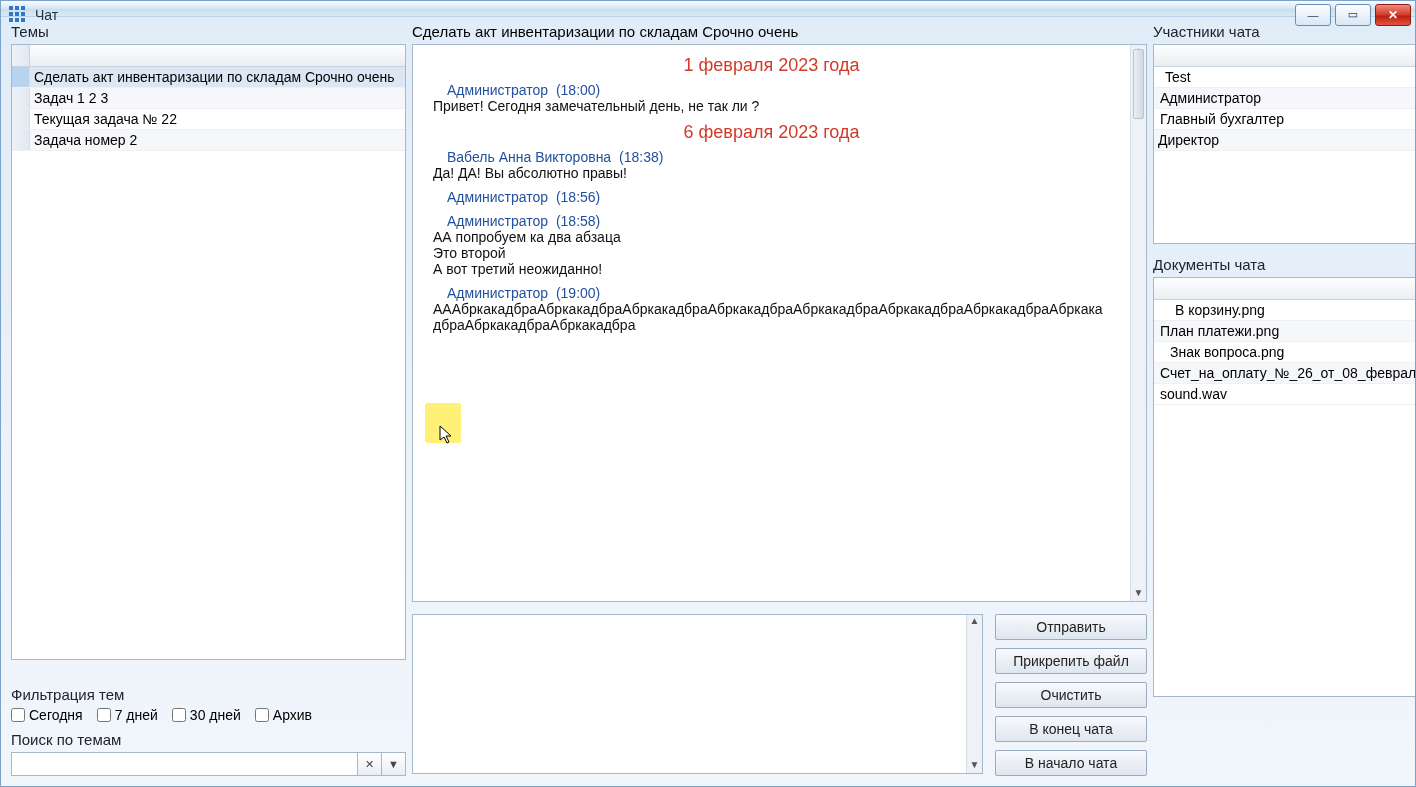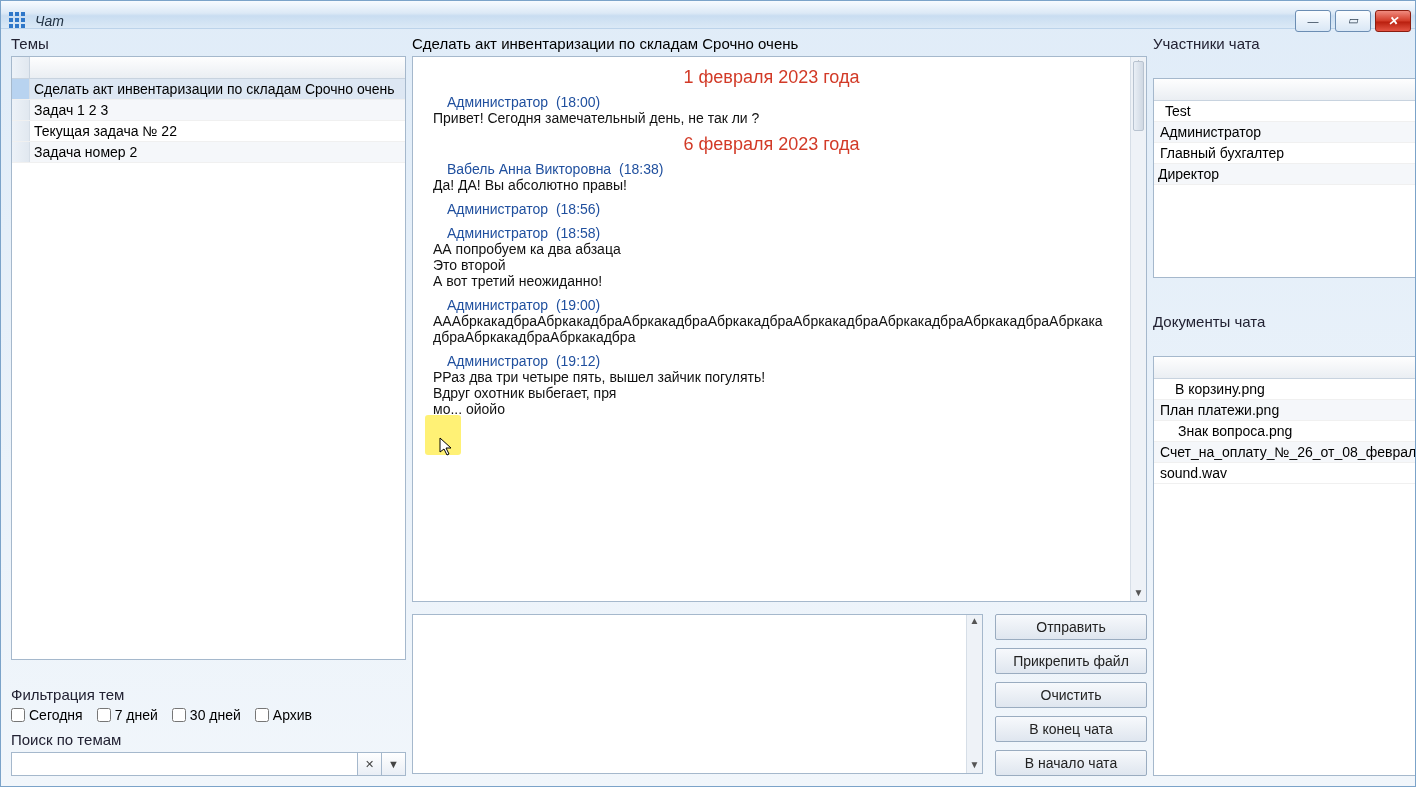--- a/index.html
+++ b/index.html
@@ -13,27 +13,26 @@
   }
   .window {
     width: 1416px;
     height: 787px;
     background: linear-gradient(to bottom, #e0ecf8 0%, #f1f6fb 100%);
     border: 1px solid #7ba3c9;
     display: flex;
     flex-direction: column;
   }
   .titlebar {
-    height: 28px;
+    height: 16px;
     background: linear-gradient(to bottom,#f7fbff 0%, #dce9f6 45%, #c9ddf1 55%, #dbe9f6 100%);
     display: flex;
     align-items: center;
     padding: 12px 4px 0 8px;
     border-bottom: 1px solid #bcd3ea;
-    font-style: italic;
   }
   .titlebar .app-icon {
     width: 18px; height: 18px;
     display: grid;
     grid-template-columns: repeat(3, 4px);
     grid-template-rows: repeat(3, 4px);
     gap: 2px;
     margin-right: 8px;
   }
   .titlebar .app-icon span { background:#2e77c9; }
@@ -54,21 +53,21 @@
   .win-btn.close .glyph{ color:#fff; font-weight:bold; font-size:12px;}
   .win-btn .glyph{ font-size:11px; color:#2c3e50;}
   .columns {
     flex:1;
     display:grid;
     grid-template-columns: 395px 735px 1fr;
     gap:6px;
     padding:6px 10px 10px 10px;
     overflow:hidden;
   }
-  .col { display:flex; flex-direction:column; min-height:0;justify-content:space-between;}
+  .col { display:flex; flex-direction:column; min-height:0;}
   .section-label { font-size:15px; color:#223; margin-bottom:4px;}
   .listbox {
     background:#fff;
     border:1px solid #a5b8cc;
     overflow:hidden;
     position:relative;
   }
   .topics-list { flex:1; min-height:0;}
   .listbox .hdr-row{
     height:22px;
@@ -306,28 +305,20 @@
                 <div class="line">Это второй</div>
                 <div class="line">А вот третий неожиданно!</div>
               </div>
             </div>
             <div class="msg">
               <div class="msg-head"><span class="name">Администратор</span><span class="time">  (19:00)</span></div>
               <div class="msg-body">
                 <div class="line">АААбркакадбраАбркакадбраАбркакадбраАбркакадбраАбркакадбраАбркакадбраАбркакадбраАбркакадбраАбркакадбраАбркакадбра</div>
               </div>
             </div>
-            <div class="msg">
-              <div class="msg-head"><span class="name">Администратор</span><span class="time">  (19:12)</span></div>
-              <div class="msg-body">
-                <div class="line">РРаз два три четыре пять, вышел зайчик погулять!</div>
-                <div class="line">Вдруг охотник выбегает, пря</div>
-                <div class="line">мо... ойойо</div>
-              </div>
-            </div>
             <div class="highlight" style="left:12px; top:358px; width:36px; height:40px;"></div>
             <svg class="cursor" style="left:26px; top:380px;" viewBox="0 0 16 20">
             <path d="M1 1 L1 15 L5 12 L8 18 L10 17 L7 11 L12 11 Z" fill="#fff" stroke="#000" stroke-width="1"></path>
           </svg>
           </div>
         <div class="vscroll">
           <div class="varrow top">▲</div>
           <div class="vthumb"></div>
           <div class="varrow bot">▼</div>
         </div>
@@ -375,21 +366,21 @@
       <div class="listbox docs-box">
         <div class="hdr-row"></div>
         <div class="body" id="docs-body">
             <div class="list-row">
               <div class="cell" style="padding-left: 21px;">В корзину.png</div>
             </div>
             <div class="list-row alt">
               <div class="cell" style="padding-left: 6px;">План платежи.png</div>
             </div>
             <div class="list-row">
-              <div class="cell" style="padding-left: 24px;">Знак вопроса.png</div>
+              <div class="cell" style="padding-left: 16px;">Знак вопроса.png</div>
             </div>
             <div class="list-row alt">
               <div class="cell" style="padding-left: 6px;">Счет_на_оплату_№_26_от_08_февраля_2023.pdf</div>
             </div>
             <div class="list-row">
               <div class="cell" style="padding-left: 6px;">sound.wav</div>
             </div>
           </div>
       </div>
     </div>

